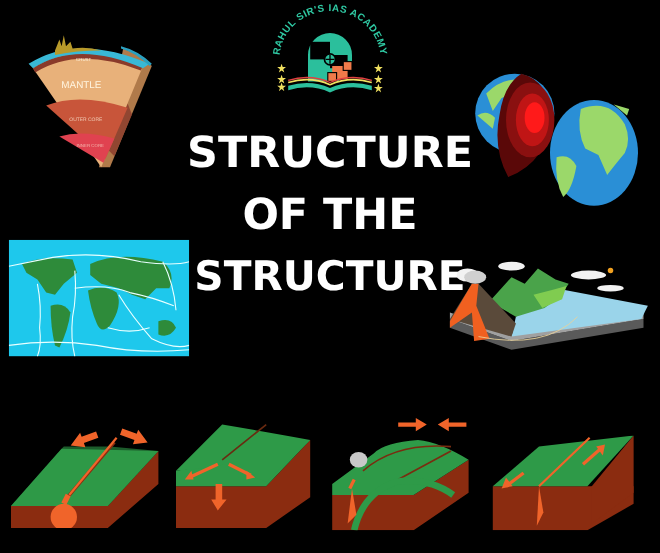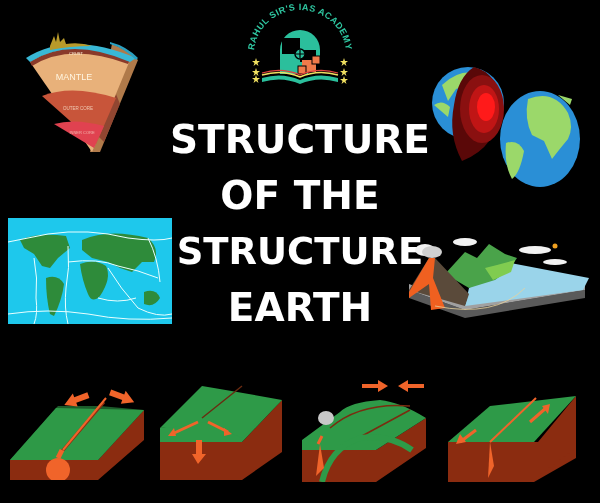--- a/index.html
+++ b/index.html
@@ -88,21 +88,20 @@
     <path d="M100 44 Q126 34 140 58 Q146 72 140 84 Q130 96 124 104 L116 86 L104 80 Q96 64 100 44 Z" fill="#9bd86a"></path>
     <path d="M78 88 Q90 84 96 96 Q92 118 84 124 Q76 110 78 88 Z" fill="#9bd86a"></path>
     <path d="M130 40 L144 44 L142 50 Z" fill="#9bd86a"></path>
   </svg>
 </div>
 
 <div class="title">
   <div>STRUCTURE</div>
   <div>OF THE</div>
   <div style="font-size:37px;">STRUCTURE</div>
-  <div>EARTH</div>
 </div>
 
 <div class="abs" style="left:8px;top:218px;width:164px;height:106px;">
   <svg width="164" height="106" viewBox="0 0 164 106">
     <rect x="0" y="0" width="164" height="106" fill="#1ec8ec"></rect>
 
     <path d="M12 22 Q30 14 58 18 L62 30 L50 40 L42 50 L34 48 L26 36 L16 30 Z" fill="#2e8b3a"></path>
     <path d="M38 60 Q50 56 56 66 Q54 82 46 98 L42 96 Q38 80 38 60 Z" fill="#2e8b3a"></path>
     <path d="M72 46 Q86 40 98 48 Q104 60 92 78 Q84 86 80 76 Q74 62 72 46 Z" fill="#2e8b3a"></path>
     <path d="M74 22 Q100 10 140 20 Q152 30 146 44 L134 44 L124 54 L112 50 L100 44 L84 40 L74 32 Z" fill="#2e8b3a"></path>

